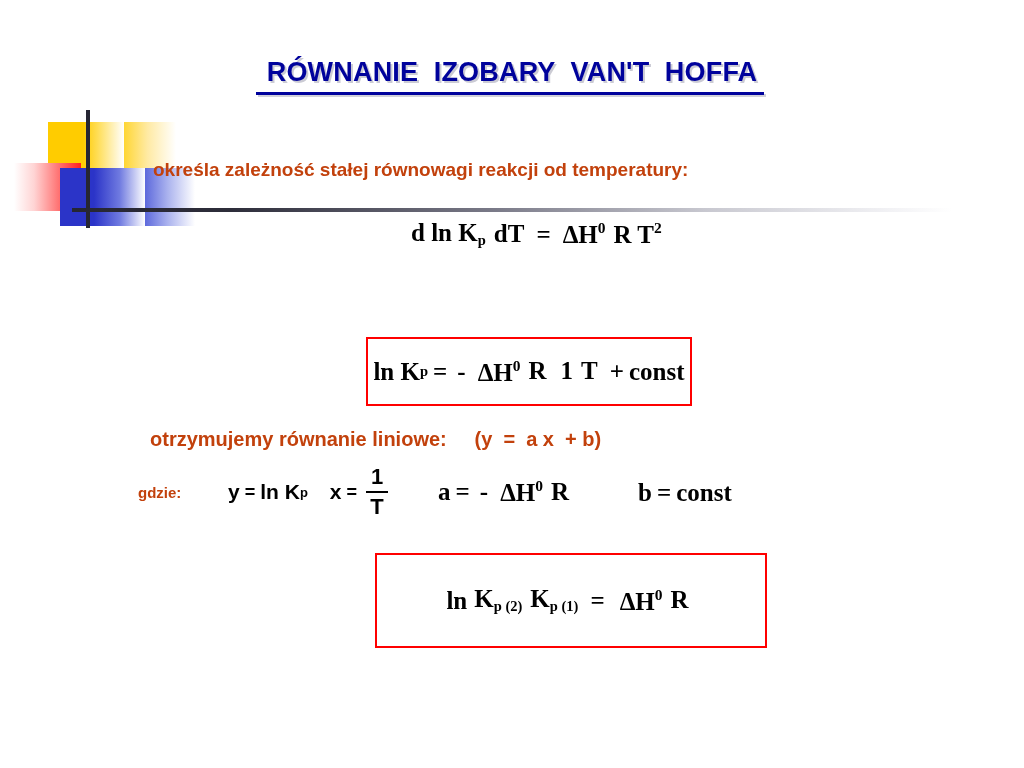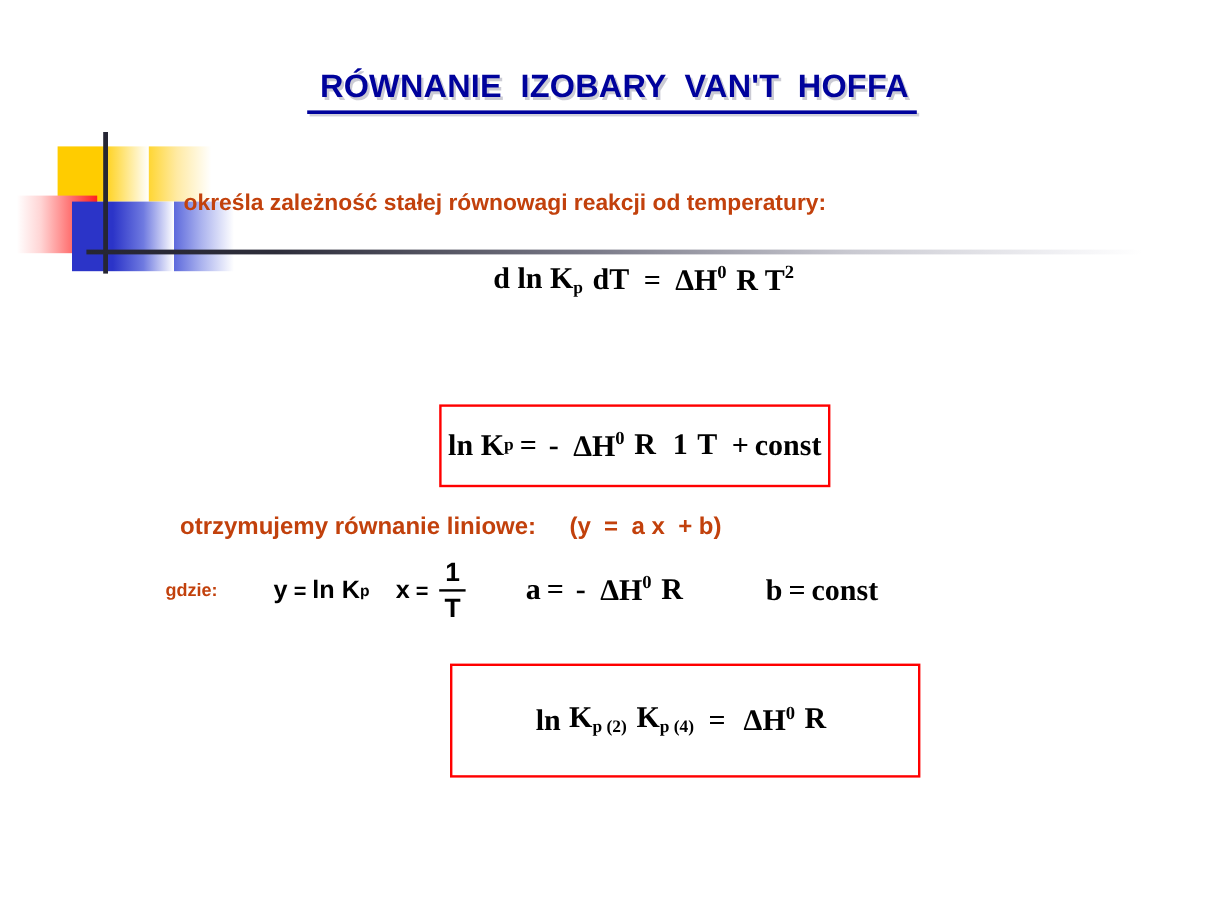--- a/index.html
+++ b/index.html
@@ -282,21 +282,21 @@
       <span class="op">=</span>
       <span>const</span>
     </span>
   </div>
 
   <div class="framed-box math" id="equation-box-2">
     <span>ln</span>
     <span class="frac">
       <span class="num"><span>K</span><sub class="msub">p (2)</sub></span>
       <span class="bar"></span>
-      <span class="den"><span>K</span><sub class="msub">p (4)</sub></span>
+      <span class="den"><span>K</span><sub class="msub">p (1)</sub></span>
     </span>
     <span class="op">=</span>
     <span class="frac" style="margin-left:6px;">
       <span class="num"><span>ΔH</span><sup class="msup">0</sup></span>
       <span class="bar"></span>
       <span class="den">R</span>
     </span>
   </div>
 
 </div>

